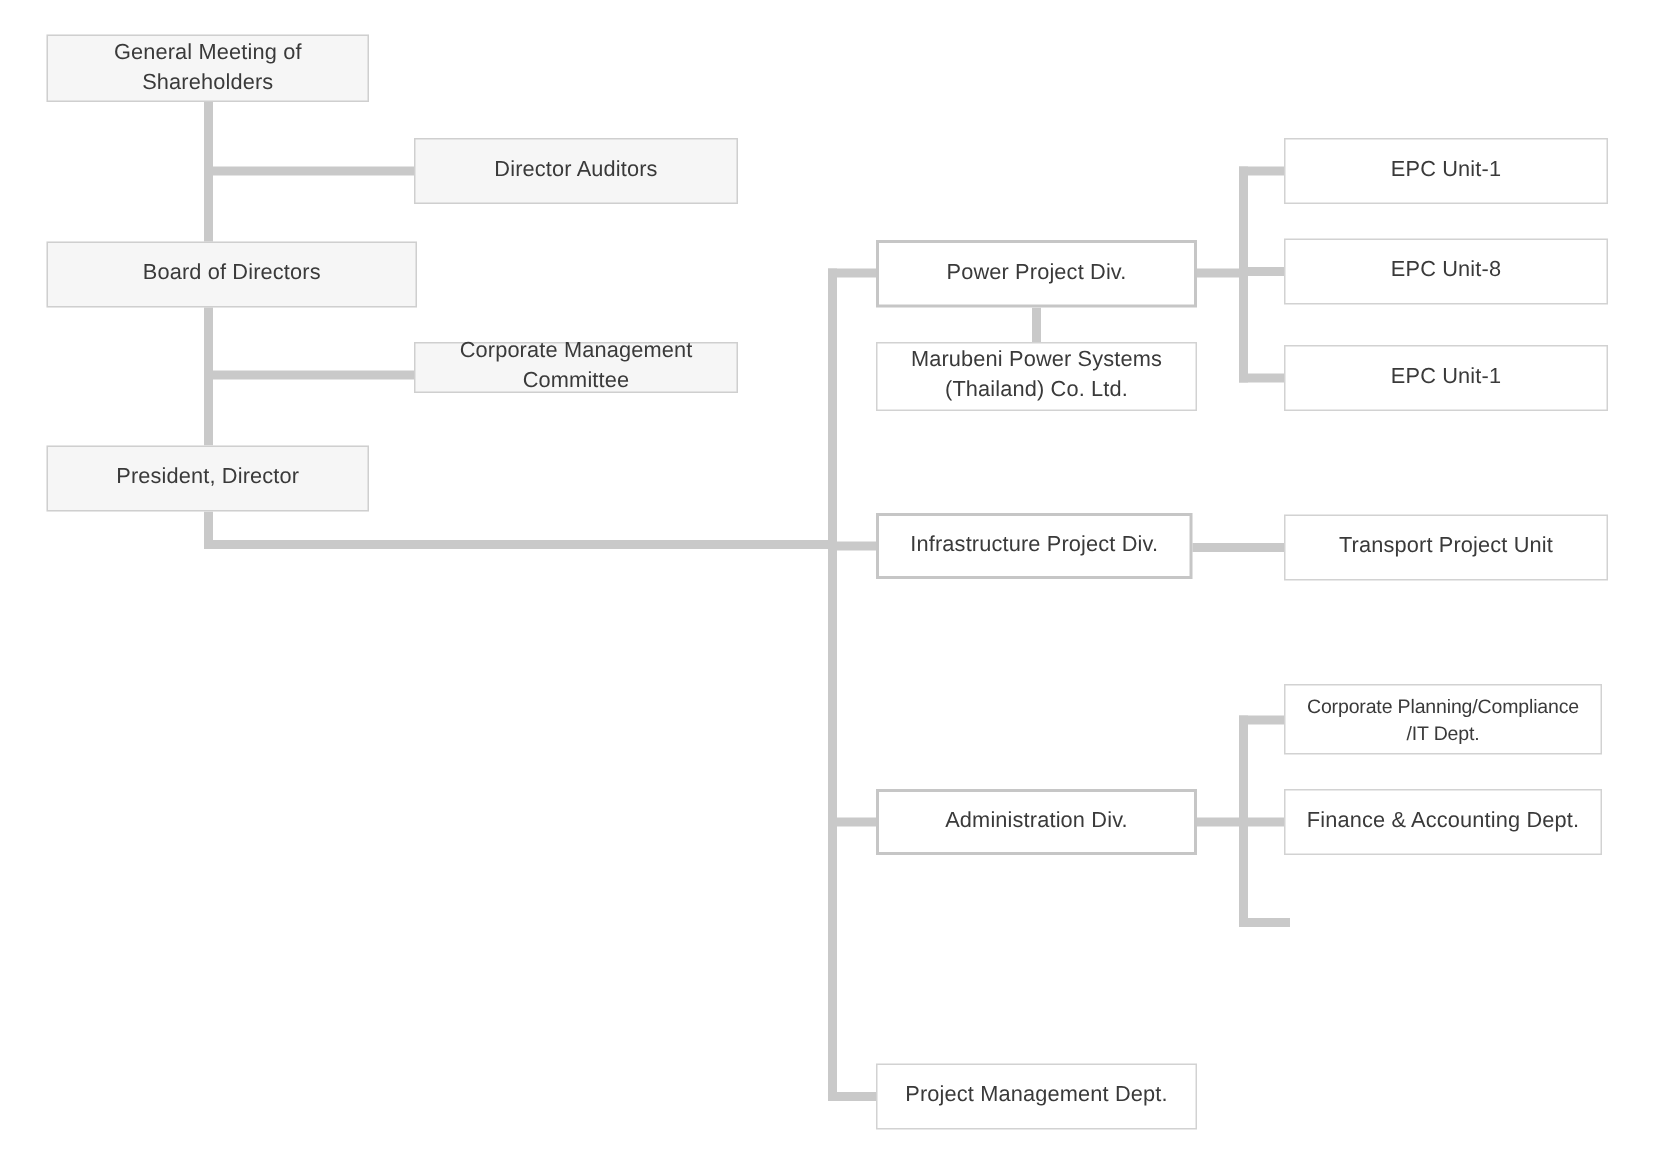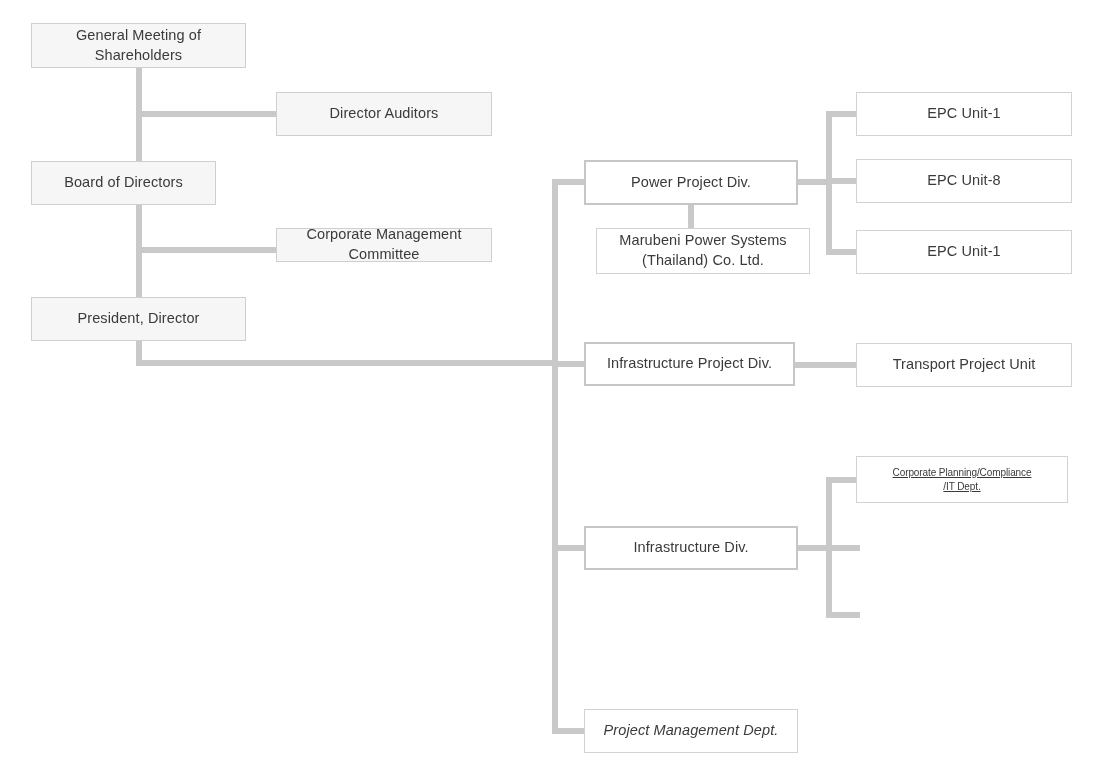--- a/index.html
+++ b/index.html
@@ -52,23 +52,22 @@
   .node.emph {
     background: #ffffff;
     border: 2px solid #c6c6c6;
   }
   .node .label {
     display: block;
     padding: 0 4px;
     white-space: pre-line;
   }
   .node.tight {
-    font-size: 10px;
+    font-size: 13px;
     letter-spacing: -0.1px;
-    text-decoration: underline;
   }
   .node.tight .label { padding: 0 2px; }
 </style>
 </head>
 <body>
 
 <div id="org-chart">
 
   <div class="line" style="left:136px; top:68px; width:6px; height:229px;"></div>
 
@@ -104,38 +103,38 @@
 
   <div class="node shaded" style="left:31px; top:23px; width:215px; height:45px;">
     <span class="label">General Meeting of
 Shareholders</span>
   </div>
 
   <div class="node shaded" style="left:276px; top:92px; width:216px; height:44px;">
     <span class="label">Director Auditors</span>
   </div>
 
-  <div class="node shaded" style="left:31px; top:161px; width:185px; height:44px;">
+  <div class="node shaded" style="left:31px; top:161px; width:247px; height:44px;">
     <span class="label">Board of Directors</span>
   </div>
 
   <div class="node shaded" style="left:276px; top:228px; width:216px; height:34px;">
     <span class="label">Corporate Management
 Committee</span>
   </div>
 
   <div class="node emph" style="left:584px; top:160px; width:214px; height:45px;">
     <span class="label">Power Project Div.</span>
   </div>
 
   <div class="node shaded" style="left:31px; top:297px; width:215px; height:44px;">
     <span class="label">President, Director</span>
   </div>
 
-  <div class="node plain" style="left:584px; top:228px; width:214px; height:46px;margin-left:12px;">
+  <div class="node plain" style="left:584px; top:228px; width:214px; height:46px;">
     <span class="label">Marubeni Power Systems
 (Thailand) Co. Ltd.</span>
   </div>
 
   <div class="node plain" style="left:856px; top:92px; width:216px; height:44px;">
     <span class="label">EPC Unit-1</span>
   </div>
 
   <div class="node plain" style="left:856px; top:159px; width:216px; height:44px;">
     <span class="label">EPC Unit-8</span>
@@ -147,27 +146,30 @@
 
   <div class="node plain" style="left:856px; top:343px; width:216px; height:44px;">
     <span class="label">Transport Project Unit</span>
   </div>
 
   <div class="node emph" style="left:584px; top:342px; width:211px; height:44px;">
     <span class="label">Infrastructure Project Div.</span>
   </div>
 
   <div class="node emph" style="left:584px; top:526px; width:214px; height:44px;">
-    <span class="label">Infrastructure Div.</span>
+    <span class="label">Administration Div.</span>
   </div>
 
   <div class="node plain tight" style="left:856px; top:456px; width:212px; height:47px;">
     <span class="label">Corporate Planning/Compliance
 /IT Dept.</span>
   </div>
 
+  <div class="node plain" style="left:856px; top:526px; width:212px; height:44px;">
+    <span class="label">Finance &amp; Accounting Dept.</span>
+  </div>
 
 
-  <div class="node plain" style="left:584px; top:709px; width:214px; height:44px;font-style:italic;">
+  <div class="node plain" style="left:584px; top:709px; width:214px; height:44px;">
     <span class="label">Project Management Dept.</span>
   </div>
 
 </div>
 
 </body></html>

